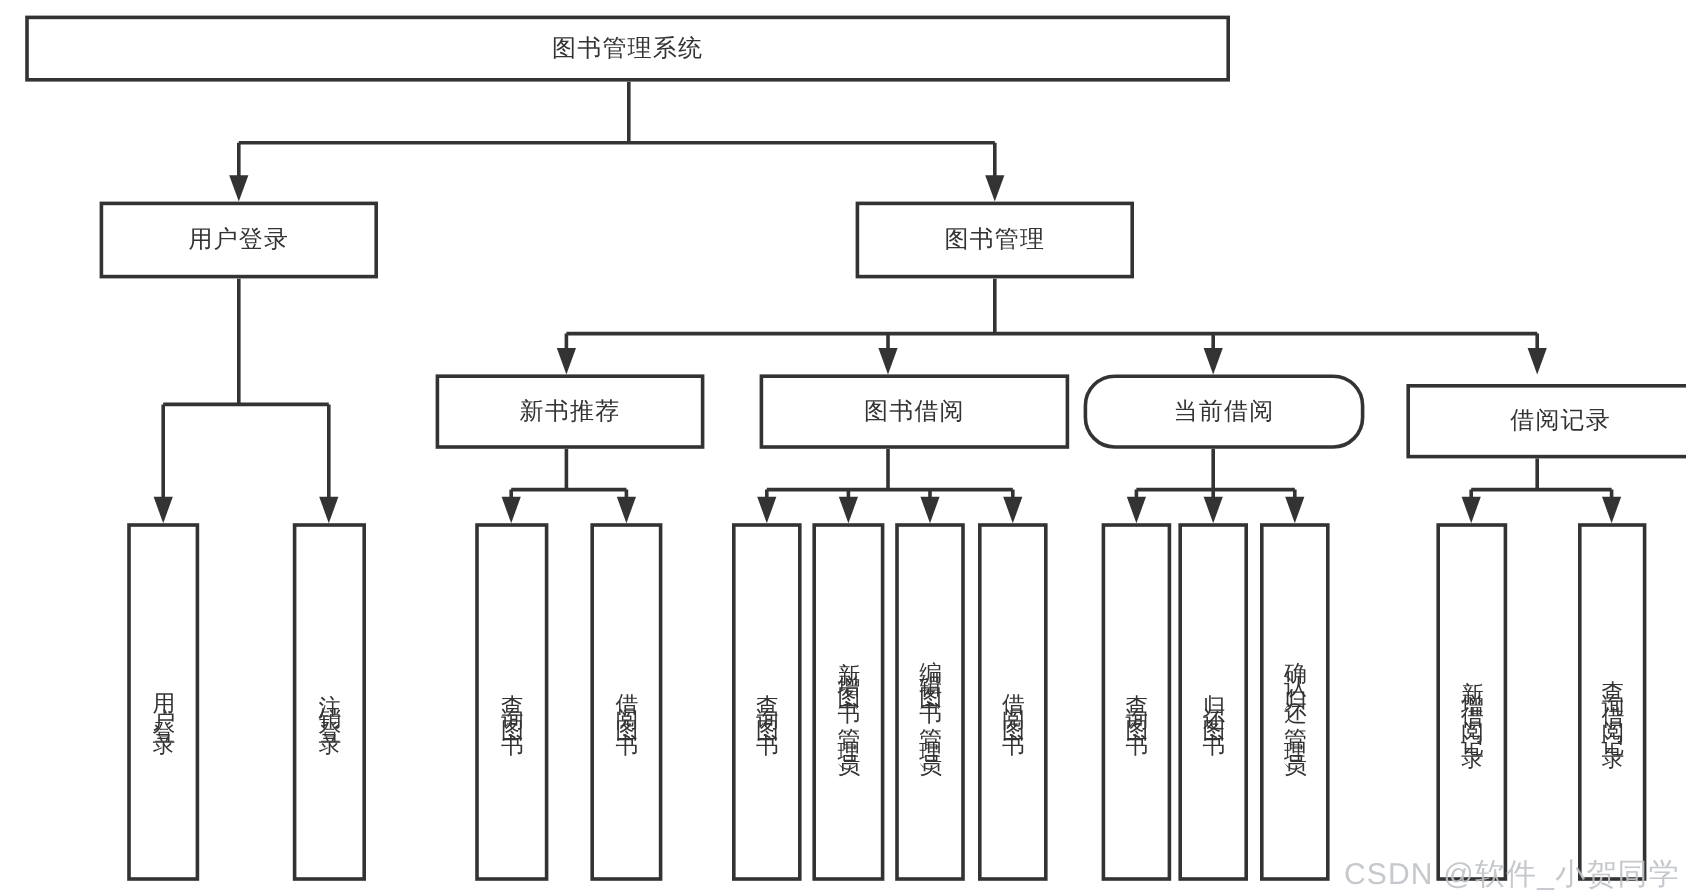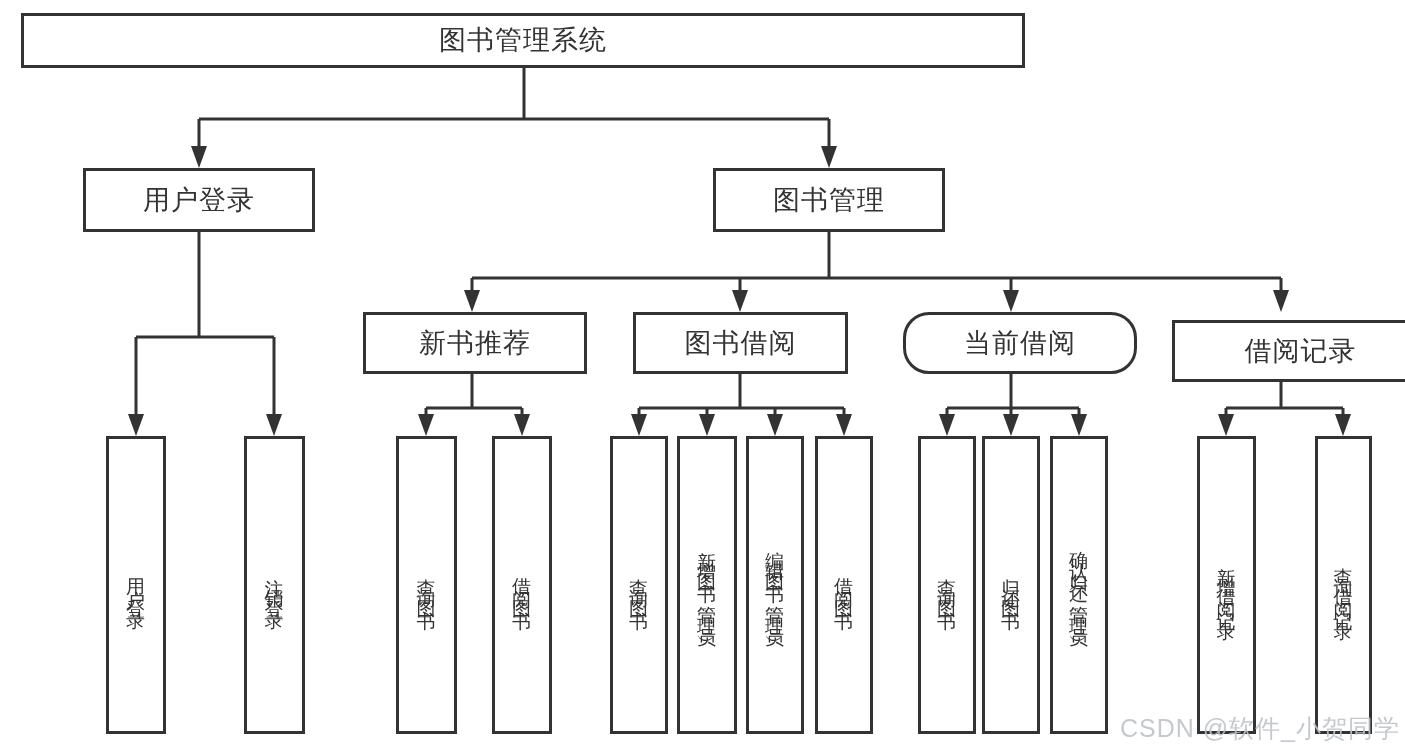--- a/index.html
+++ b/index.html
@@ -19,21 +19,21 @@
   }
   #connectors{position:absolute;left:0;top:0;width:1405px;height:747px;}
   .node,.leaf{
     position:absolute;
     box-sizing:border-box;
     border:3px solid var(--box-border);
     background:var(--background);
     display:flex;align-items:center;justify-content:center;
     color:var(--text);
   }
-  .node{font-size:27px;letter-spacing:1px;}
+  .node{font-size:20px;letter-spacing:1px;}
   .leaf{font-size:19px;}
   .vlabel{
     writing-mode:vertical-rl;
     text-orientation:mixed;
     letter-spacing:11px;
     line-height:1;
     white-space:nowrap;
   }
   .hlabel{line-height:1;}
   #watermark{
@@ -101,21 +101,21 @@
   <div class="node" style="left:83px;top:168px;width:232px;height:64px;">
     <span class="hlabel">用户登录</span>
   </div>
   <div class="node" style="left:363px;top:312px;width:224px;height:62px;">
     <span class="hlabel">新书推荐</span>
   </div>
 
   <div class="node" style="left:713px;top:168px;width:232px;height:64px;">
     <span class="hlabel">图书管理</span>
   </div>
-  <div class="node" style="left:633px;top:312px;width:215px;height:62px;">
+  <div class="node" style="left:633px;top:312px;width:258px;height:62px;">
     <span class="hlabel">图书借阅</span>
   </div>
   <div class="node" style="left:903px;top:312px;width:234px;height:62px;border-radius:26px;">
     <span class="hlabel">当前借阅</span>
   </div>
   <div class="node" style="left:1172px;top:320px;width:257px;height:62px;">
     <span class="hlabel">借阅记录</span>
   </div>
 
   <div class="leaf" style="left:106px;top:436px;width:60px;height:298px;">

